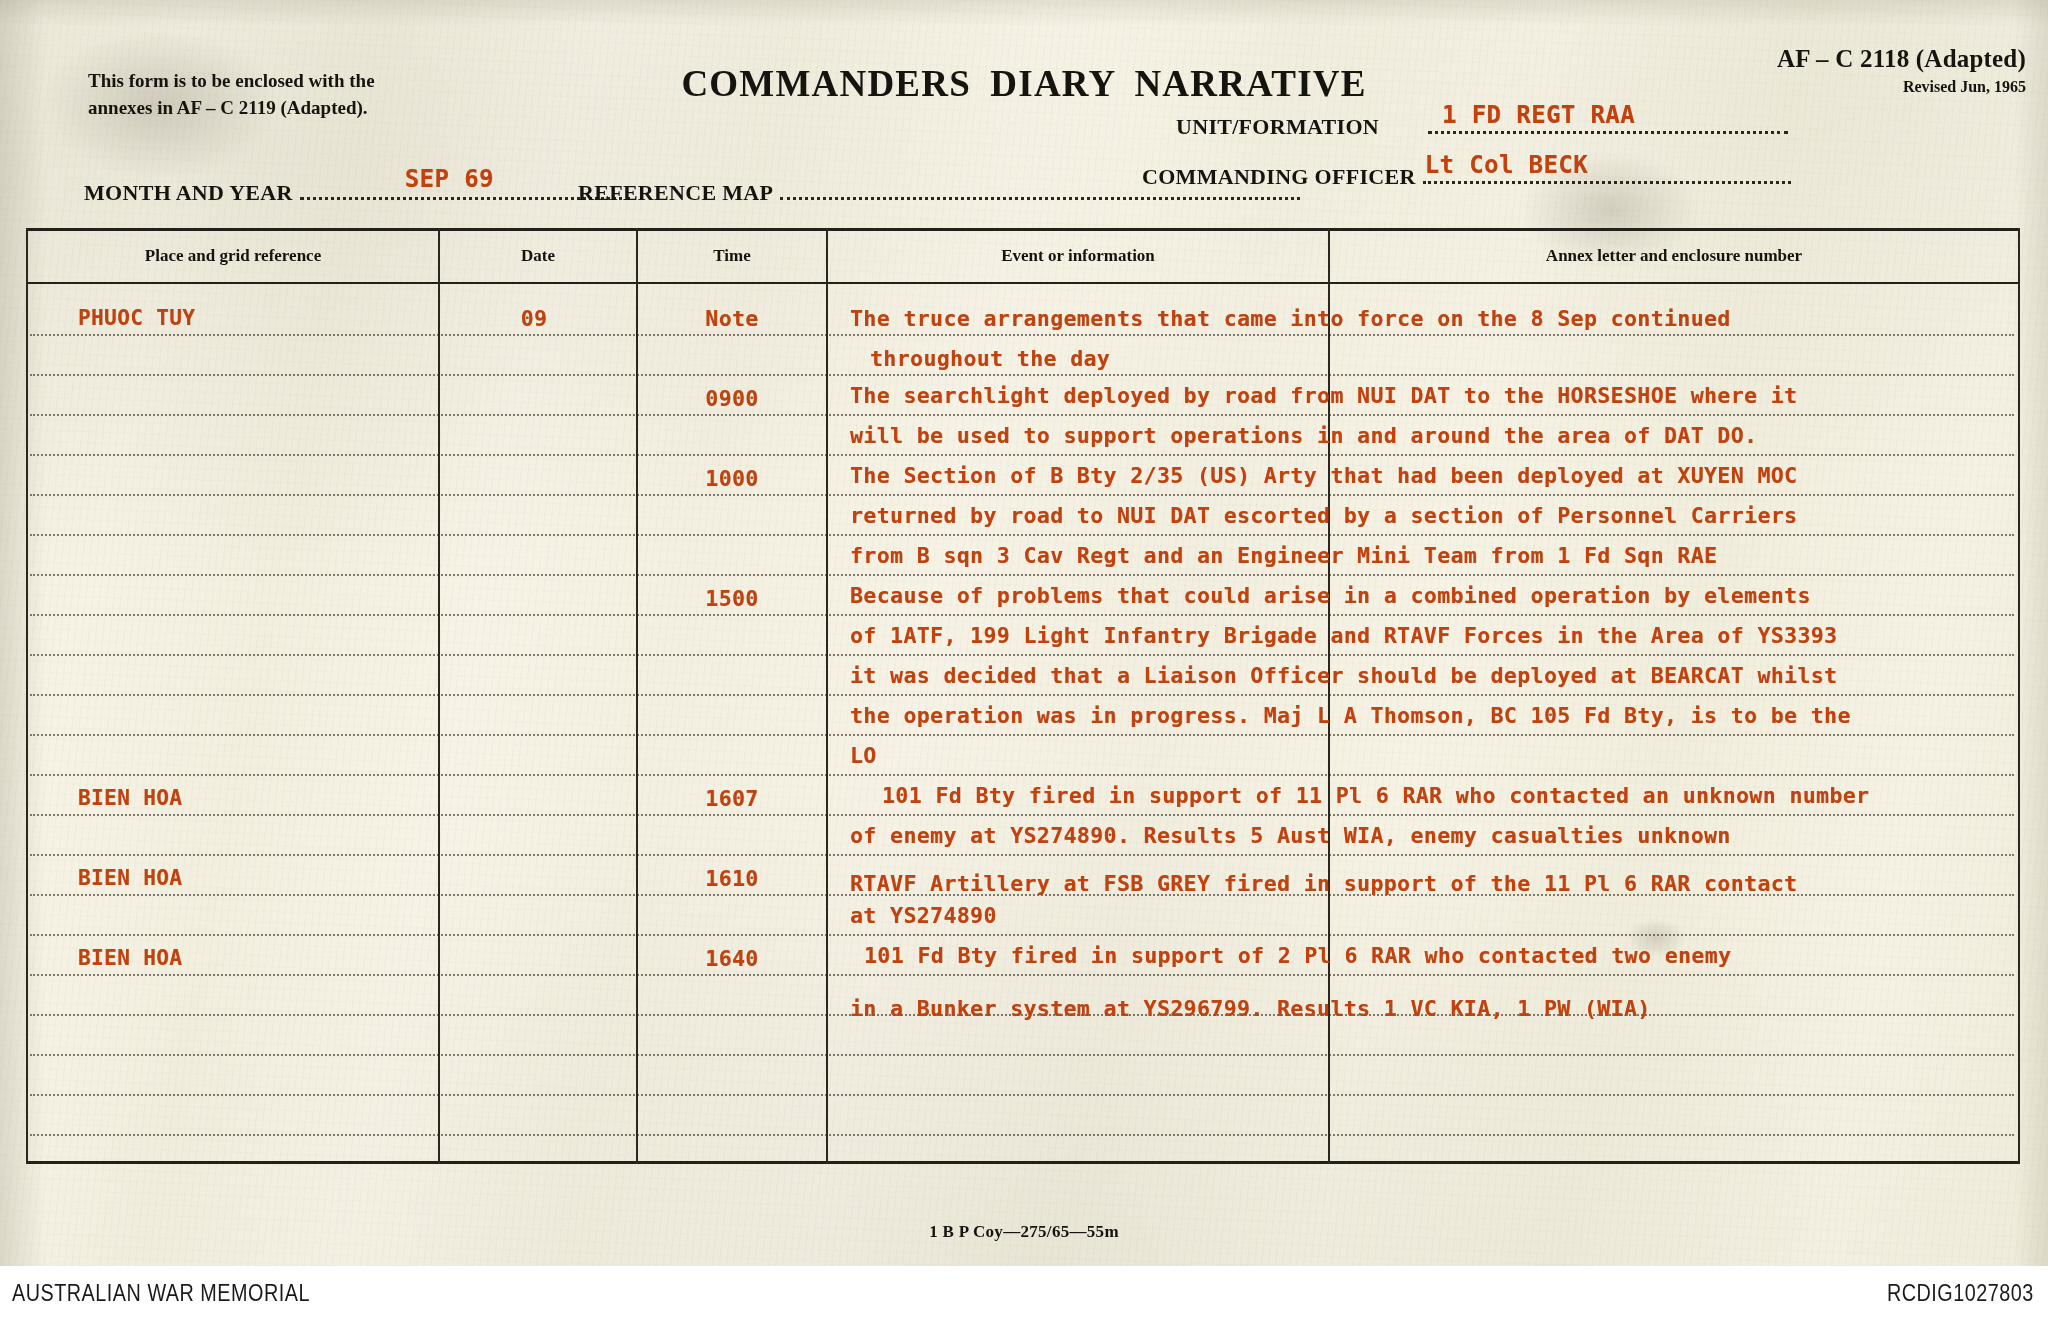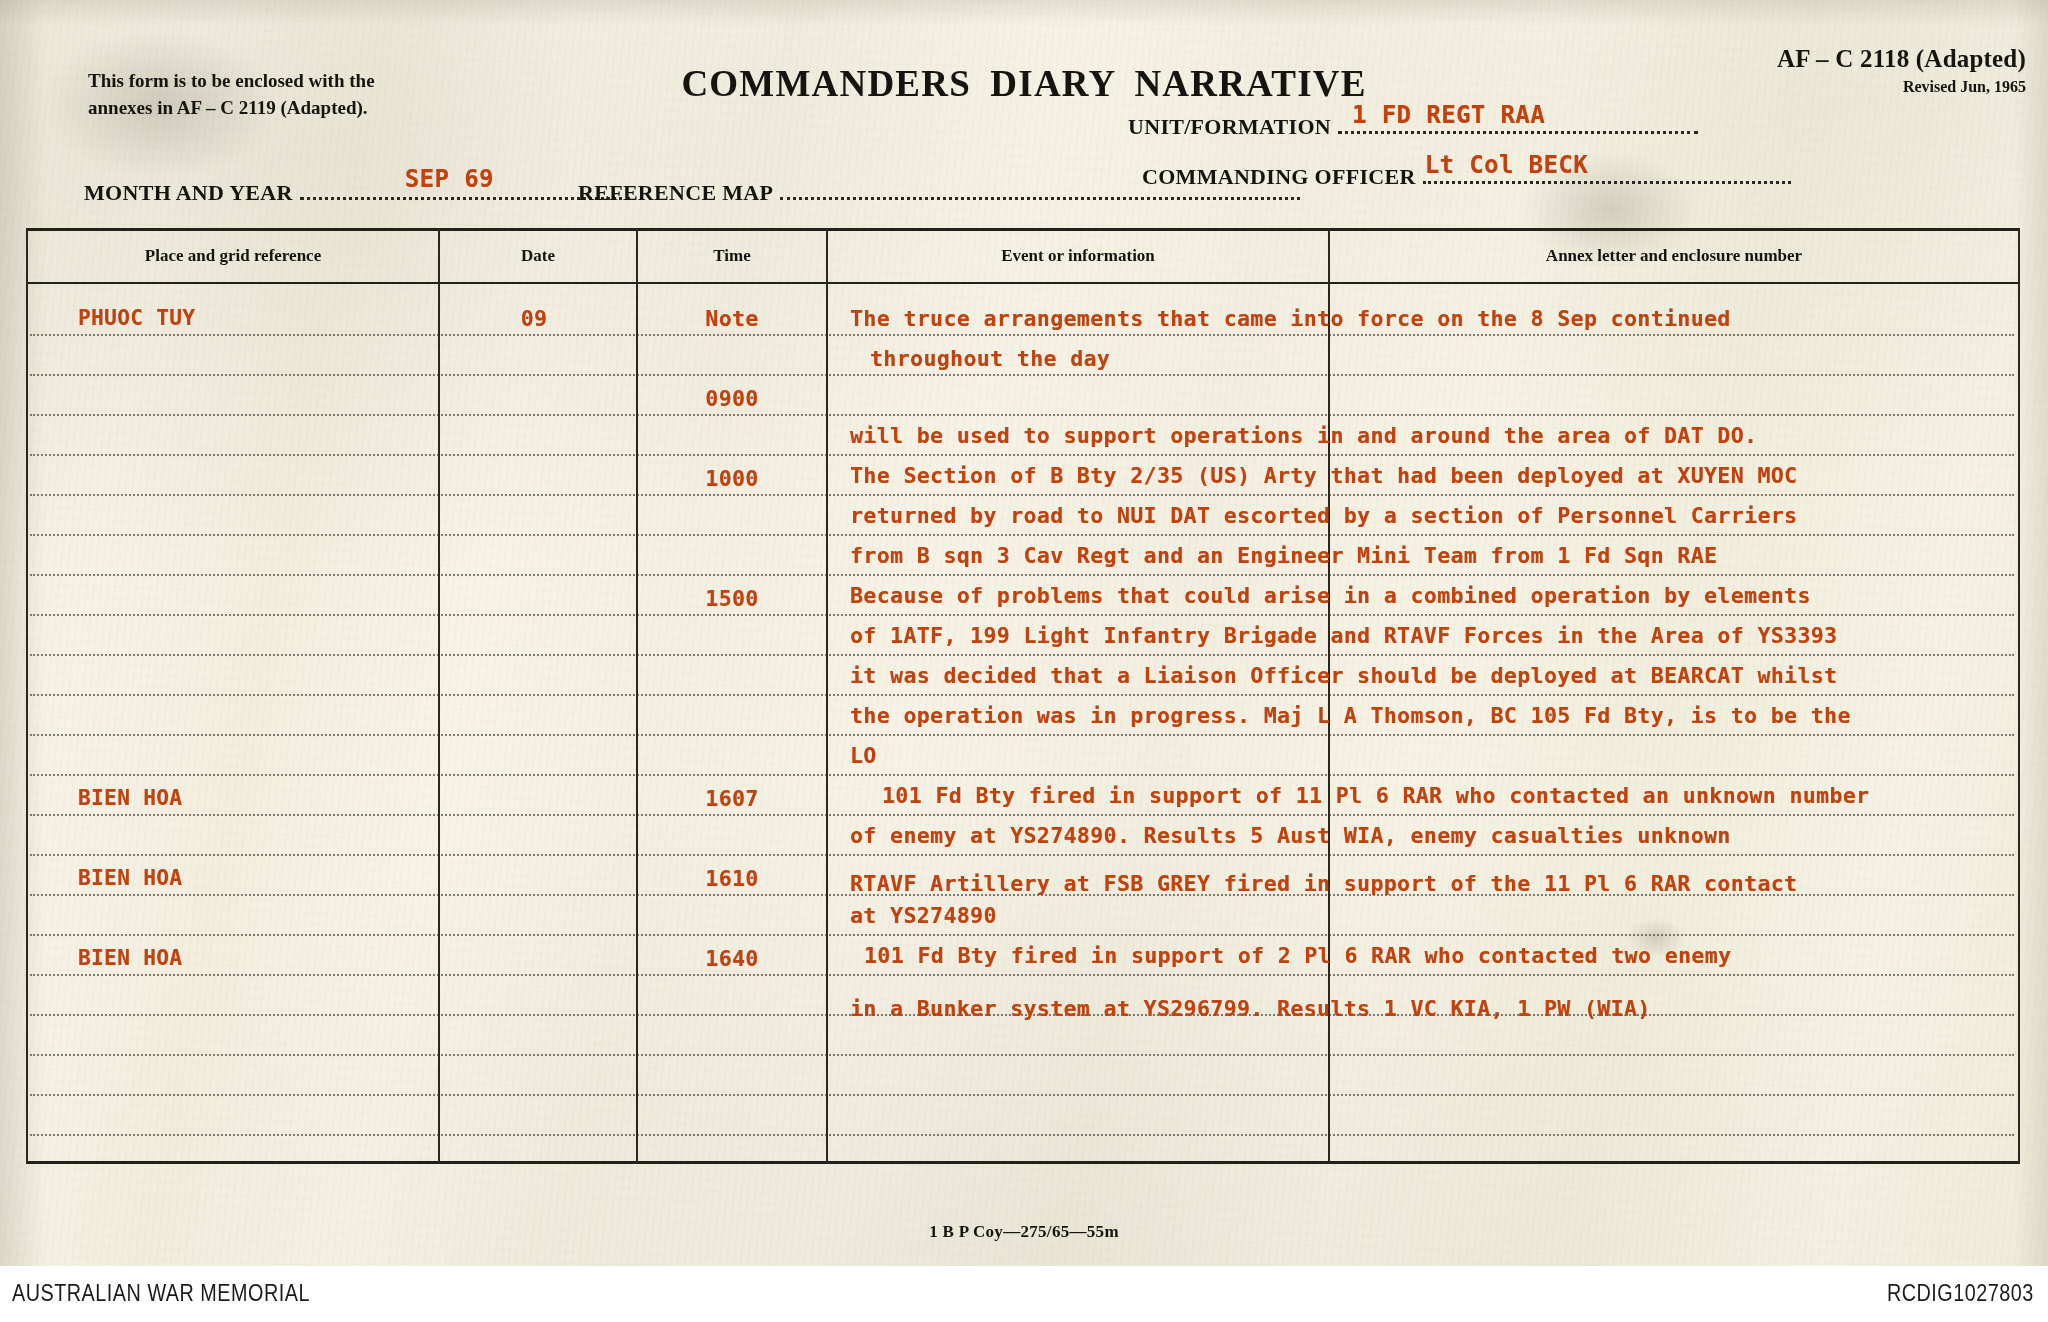--- a/index.html
+++ b/index.html
@@ -112,21 +112,21 @@
     margin-left: 7px;
   }
   .dotval {
     position: absolute;
     left: 14px; bottom: 2px;
     font-size: 24px;
     white-space: nowrap;
   }
   .dotval.tight { left: 2px; }
 
-  #unit-row    { left: 1128px; top: 112px; }
+  #unit-row    { left: 1176px; top: 112px; gap: 42px; }
   #co-row      { left: 1142px; top: 162px; }
   #month-row   { left: 84px;  top: 178px; }
   #refmap-row  { left: 578px; top: 178px; }
 
   
   .tbl {
     position: absolute;
     left: 26px; top: 228px;
     width: 1994px; height: 936px;
   }
@@ -303,20 +303,21 @@
     <div class="rule" style="left:4px;  top:866px; width:1984px;"></div>
     <div class="rule" style="left:4px;  top:906px; width:1984px;"></div>
 
     <div class="typed cell place" style="left:52px; top:78px;">PHUOC TUY</div>
     <div class="typed cell ctr" style="left:414px; top:78px; width:188px;">09</div>
     <div class="typed cell ctr" style="left:612px; top:78px; width:188px;">Note</div>
     <div class="typed cell" style="left:824px; top:78px;">The truce arrangements that came into force on the 8 Sep continued</div>
     <div class="typed cell" style="left:824px; top:118px;margin-left:20px;">throughout the day</div>
 
     <div class="typed cell ctr" style="left:612px; top:158px; width:188px;">0900</div>
+    <div class="typed cell" style="left:824px; top:155px;">The searchlight deployed by road from NUI DAT to the HORSESHOE where it</div>
     <div class="typed cell" style="left:824px; top:195px;">will be used to support operations in and around the area of DAT DO.</div>
 
     <div class="typed cell ctr" style="left:612px; top:238px; width:188px;">1000</div>
     <div class="typed cell" style="left:824px; top:235px;">The Section  of B Bty 2/35 (US) Arty that had been deployed at XUYEN MOC</div>
     <div class="ovr" style="left:880px; top:233px; font-size:21.5px;">&nbsp;</div>
     <div class="typed cell" style="left:824px; top:275px;">returned by road to NUI DAT escorted by a section of Personnel Carriers</div>
     <div class="typed cell" style="left:824px; top:315px;">from B sqn 3 Cav Regt and an Engineer Mini Team from 1 Fd Sqn RAE</div>
 
     <div class="typed cell ctr" style="left:612px; top:358px; width:188px;">1500</div>
     <div class="typed cell" style="left:824px; top:355px;">Because of problems that could arise in a combined operation by elements</div>

